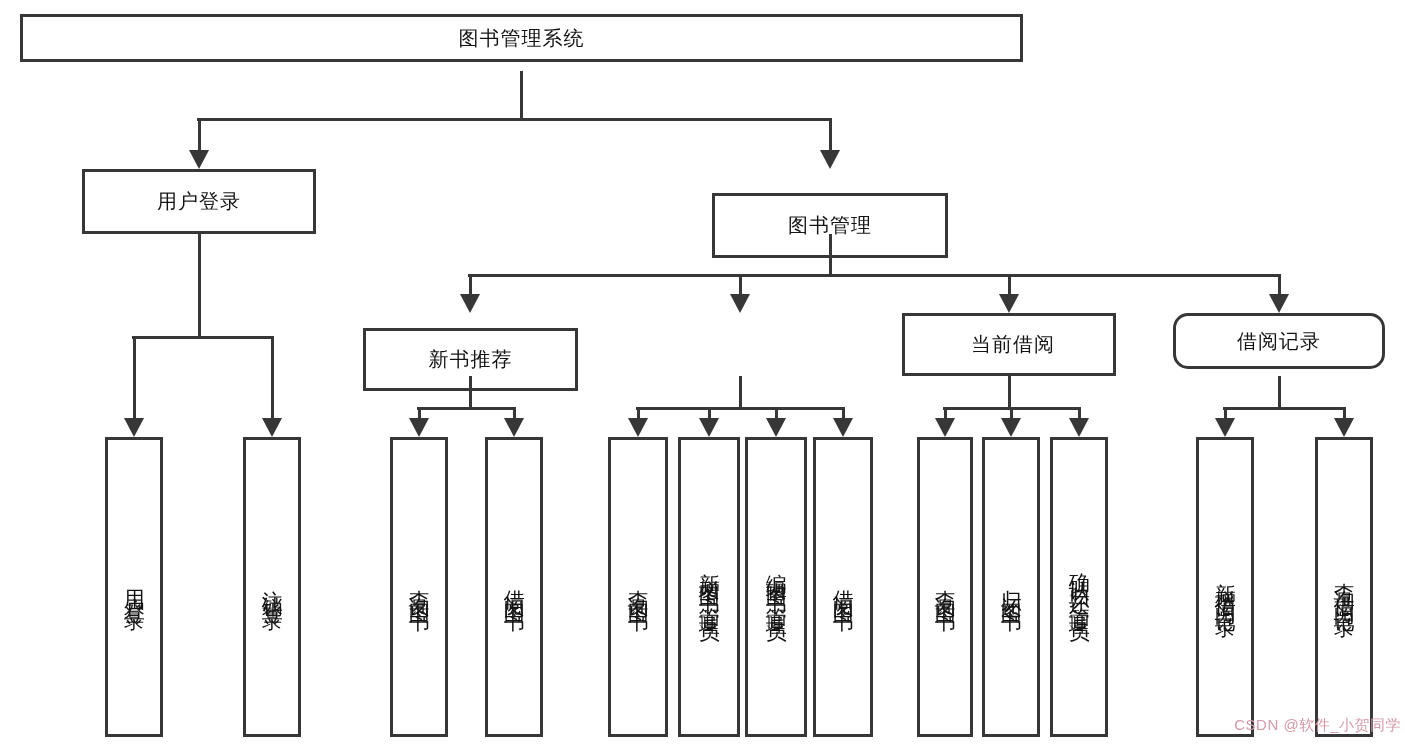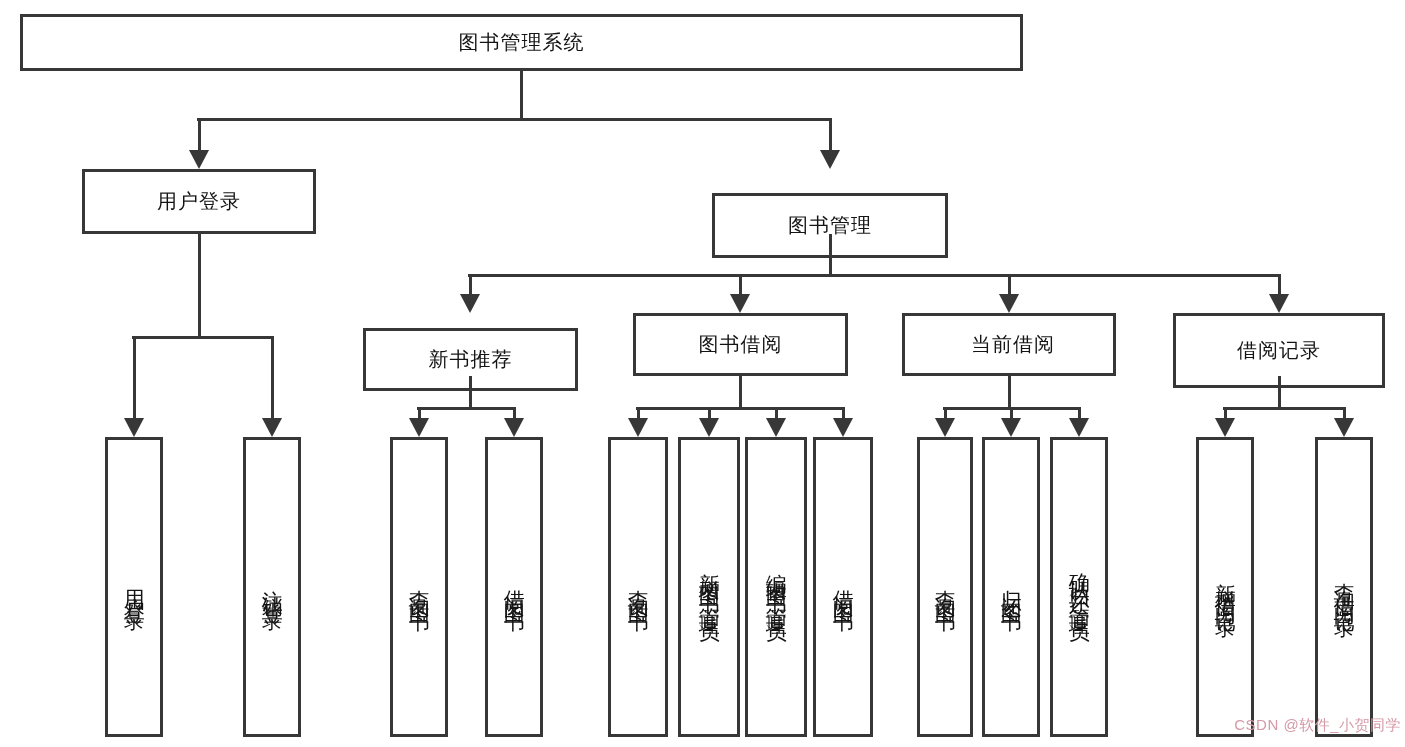--- a/index.html
+++ b/index.html
@@ -26,41 +26,38 @@
   #watermark{
     position:absolute;top:716px;right:4px;font-size:15px;
     letter-spacing:0.5px;white-space:nowrap;z-index:5;
   }
 </style>
 </head>
 <body>
 
 <div id="stage">
 
-  <div class="box" style="left:20px;top:14px;width:1003px;height:57px;">
+  <div class="box" style="left:20px;top:14px;width:1003px;height:48px;">
     <span class="hlbl">图书管理系统</span>
   </div>
 
   <div class="box" style="left:82px;top:169px;width:234px;height:65px;">
     <span class="hlbl">用户登录</span>
   </div>
   <div class="box" style="left:712px;top:169px;width:236px;height:65px;margin-top:24px;">
     <span class="hlbl">图书管理</span>
   </div>
 
   <div class="box" style="left:363px;top:313px;width:215px;height:63px;margin-top:15px;">
     <span class="hlbl">新书推荐</span>
   </div>
-  <div class="box" style="left:633px;top:313px;width:215px;height:63px;">
-    <span class="hlbl">图书借阅</span>
-  </div>
   <div class="box" style="left:902px;top:313px;width:214px;height:63px;padding-left:8px;">
     <span class="hlbl">当前借阅</span>
   </div>
-  <div class="box" style="left:1173px;top:313px;width:212px;height:75px;">
+  <div class="box" style="left:1173px;top:313px;width:212px;height:56px;border-radius:15px;">
     <span class="hlbl">借阅记录</span>
   </div>
 
   <div class="box" style="left:105px;top:437px;width:58px;height:300px;">
     <span class="vtext">用户登录</span>
     </div>
   <div class="box" style="left:243px;top:437px;width:58px;height:300px;">
     <span class="vtext">注销登录</span>
     </div>
   <div class="box" style="left:390px;top:437px;width:58px;height:300px;">

